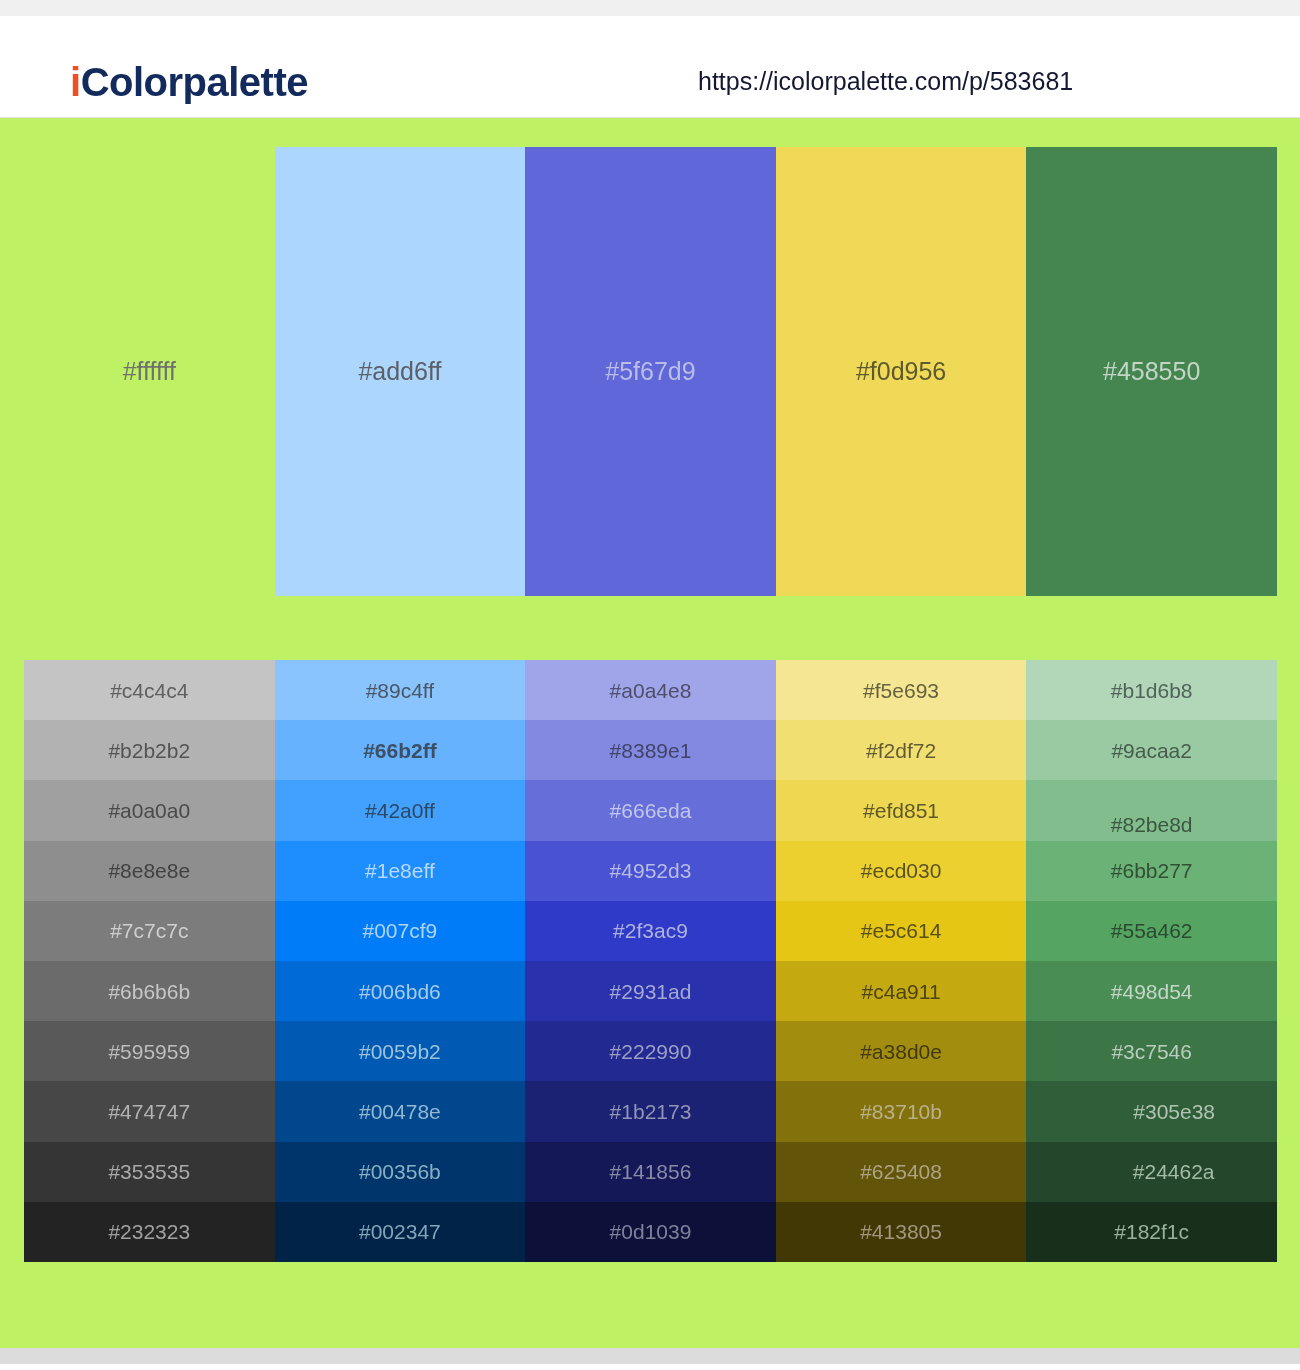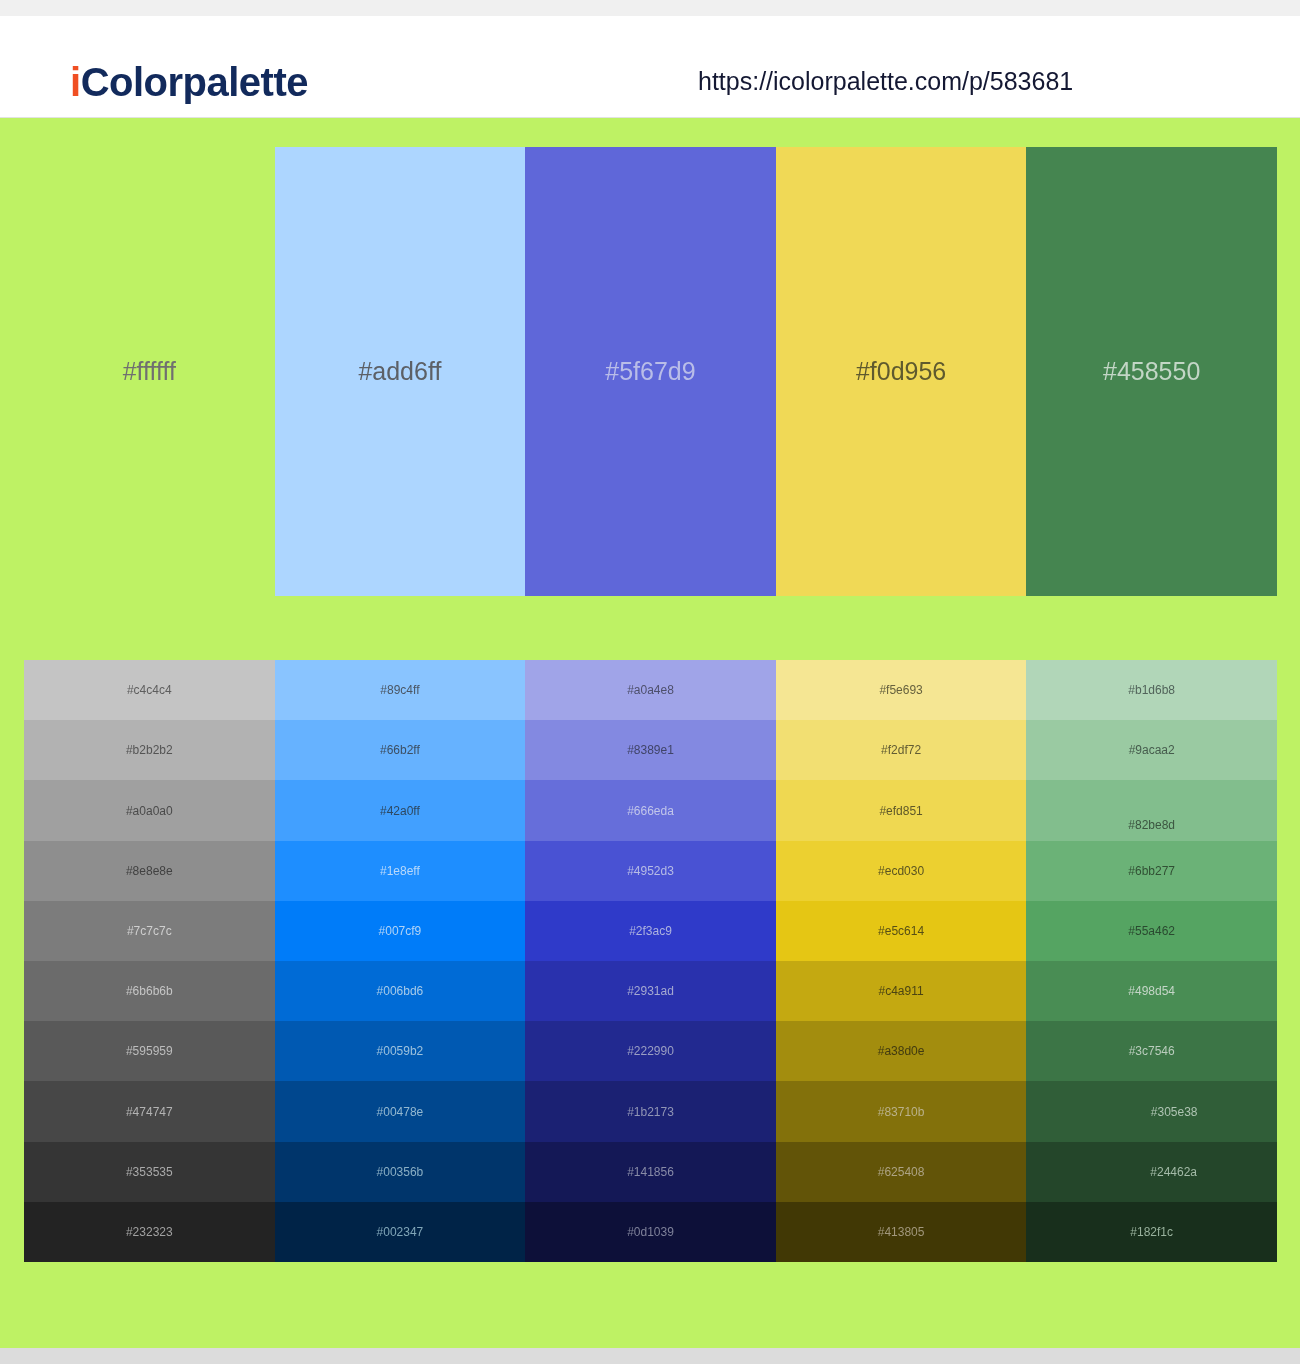--- a/index.html
+++ b/index.html
@@ -90,21 +90,21 @@
     display: flex;
     flex-direction: column;
   }
   .shade-cell {
     flex: 1 1 0;
     display: flex;
     align-items: center;
     justify-content: center;
   }
   .shade-cell .hex {
-    font-size: 12px;
+    font-size: 21px;
     line-height: 1;
     white-space: nowrap;
   }
 
   
   .footer-band {
     position: absolute;
     left: 0; top: 1348px;
     width: 1300px; height: 22px;
     background: #dcdcdc;
@@ -172,21 +172,21 @@
           <span class="hex" style="color: rgb(170, 170, 170);">#353535</span>
         </div>
         <div class="shade-cell" style="background: rgb(35, 35, 35);">
           <span class="hex" style="color: rgb(161, 161, 161);">#232323</span>
         </div>
       </div>
       <div class="shade-col">
         <div class="shade-cell" style="background: rgb(137, 196, 255);">
           <span class="hex" style="color: rgb(74, 86, 100);">#89c4ff</span>
         </div>
-        <div class="shade-cell" style="background: rgb(102, 178, 255);">
+        <div class="shade-cell" style="background: rgb(102, 178, 255); font-weight: bold;">
           <span class="hex" style="color: rgb(60, 79, 99);">#66b2ff</span>
         </div>
         <div class="shade-cell" style="background: rgb(66, 160, 255);">
           <span class="hex" style="color: rgb(45, 72, 97);">#42a0ff</span>
         </div>
         <div class="shade-cell" style="background: rgb(30, 142, 255);">
           <span class="hex" style="color: rgb(185, 217, 251);">#1e8eff</span>
         </div>
         <div class="shade-cell" style="background: rgb(0, 124, 249);">
           <span class="hex" style="color: rgb(176, 211, 246);">#007cf9</span>

